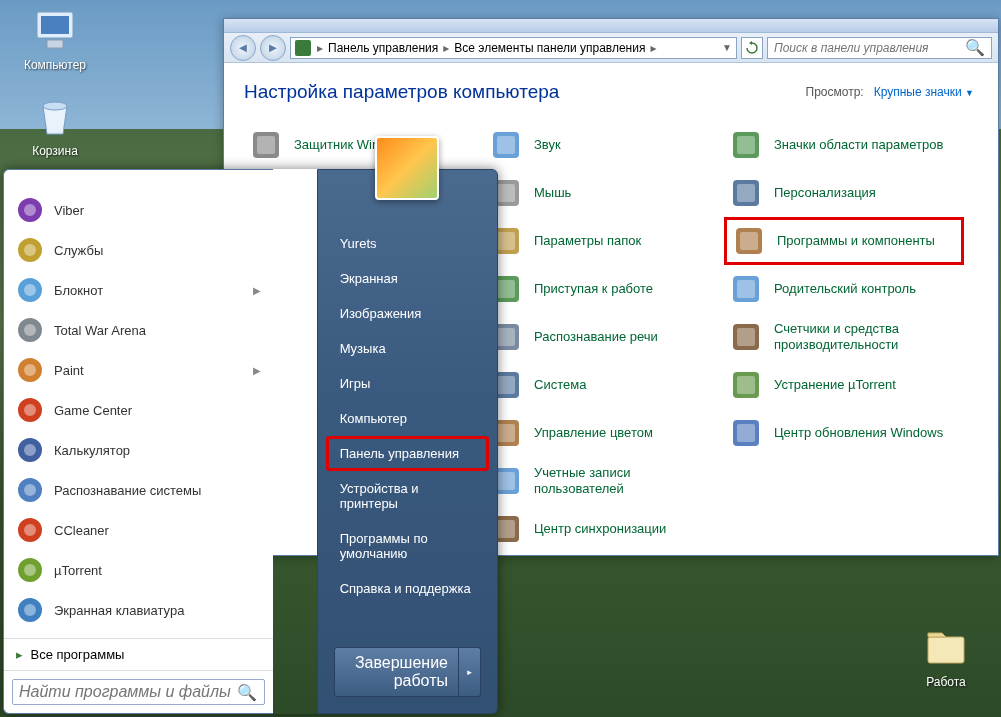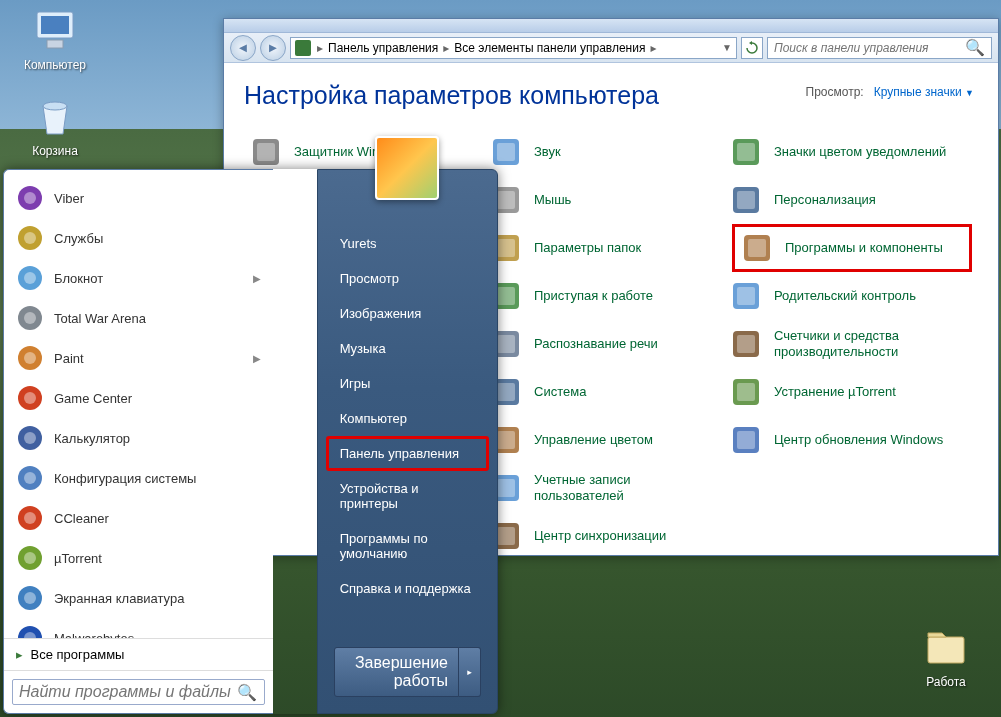--- a/index.html
+++ b/index.html
@@ -16,35 +16,35 @@
 .nav-btn { width: 26px; height: 26px; border-radius: 50%; background: radial-gradient(#f0f5fb,#b8cde3); border: 1px solid #8aa6c7; cursor: pointer; display:flex;align-items:center;justify-content:center;color:#5a7ca6;font-size:13px; }
 .addr-bar { flex: 1; height: 22px; background: #fff; border: 1px solid #8aa6c7; display: flex; align-items: center; padding: 0 4px; font-size: 12px; color: #000; }
 .addr-bar .seg { padding: 0 3px; cursor: pointer; }
 .addr-bar .sep { color: #666; padding: 0 2px; }
 .addr-cp-icon{width:16px;height:16px;margin-right:4px;background:#3a7a3a;border-radius:2px;}
 .refresh-btn{width:22px;height:22px;border:1px solid #8aa6c7;background:#fff;display:flex;align-items:center;justify-content:center;cursor:pointer;}
 .search-box { width: 225px; height: 22px; background: #fff; border: 1px solid #8aa6c7; padding: 0 6px; display: flex; align-items: center; }
 .search-box input { border: 0; outline: 0; width: 100%; font-size: 12px; color: #888; font-style: italic; }
 
 .exp-body { padding: 18px 20px; height: calc(100% - 44px); overflow: hidden; }
-.exp-heading { font-size: 25px; color: #003399; font-weight: 400; margin-bottom: 18px; }
+.exp-heading { font-size: 19px; color: #003399; font-weight: 400; margin-bottom: 18px; }
 .view-row { position: absolute; right: 24px; top: 66px; font-size: 12px; color: #555; }
 .view-row a { color: #0066cc; cursor: pointer; }
 
 .cp-grid { display: flex; flex-wrap: wrap; gap: 0; }
 .cp-col { display: flex; flex-direction: column; }
 .cp-item { display: flex; align-items: center; gap: 12px; padding: 5px 6px; cursor: pointer; width: 240px; min-height: 48px; }
 .cp-item .ic { width: 32px; height: 32px; flex: none; }
 .cp-item .lbl { color: #006633; font-size: 13px; line-height: 1.2; }
-.hl-red { border: 3px solid #e00000; margin-left: 8px; }
+.hl-red { border: 3px solid #e00000; }
 
 
 .start-menu { position: absolute; left: 3px; top: 169px; width: 495px; height: 545px; display: flex; box-shadow: 0 0 12px rgba(0,0,0,.5); border-radius: 6px; overflow: visible; }
 .sm-left { width: 297px; background: #fff; border-radius: 6px 0 0 6px; display: flex; flex-direction: column; border:1px solid #5b7ba5; border-right:0;}
-.sm-proglist { flex: 1; padding: 8px 2px; overflow: hidden; }
+.sm-proglist { flex: 1; padding: 20px 2px; overflow: hidden; }
 .sm-prog { display: flex; align-items: center; gap: 10px; padding: 6px 10px; font-size: 13px; color: #333; cursor: pointer; position: relative; }
 .sm-prog .pic { width: 28px; height: 28px; flex: none; }
 .sm-prog .arrow { position: absolute; right: 10px; color: #888; font-size: 10px; }
 .sm-allprog { border-top: 1px solid #ddd; padding: 8px 12px; display:flex;align-items:center;gap:8px;font-size:13px;cursor:pointer;}
 .sm-search { padding: 8px; border-top: 1px solid #ddd; }
 .sm-search-inner { display:flex;align-items:center;height: 26px; border: 1px solid #99aacc; background: #fff; border-radius: 2px; padding: 0 6px;}
 .sm-search-inner input { border: 0; outline: 0; flex:1; font-size: 16px; font-style: italic; color: #888; }
 .sm-right { width: 198px; background: linear-gradient(to bottom,#4b6a8f,#3a5a7f 40%,#325073); border-radius: 0 6px 6px 0; padding: 56px 8px 8px; display: flex; flex-direction: column; border:1px solid #2a4565; position:relative;margin-left:44px;}
 .sm-r-item { padding: 10px 14px; color: #fff; font-size: 13px; cursor: pointer; border-radius: 3px; }
 .sm-r-item.hl { border: 3px solid #e00000; padding: 7px 11px; }
@@ -219,21 +219,21 @@
           </div>
         </div>
         <div class="cp-col">
           <div class="cp-item">
             <div class="ic">
               <svg width="32" height="32">
                 <rect x="3" y="3" width="26" height="26" rx="4" fill="#5a9a5a"></rect>
                 <rect x="7" y="7" width="18" height="18" rx="2" fill="#ffffff" opacity=".35"></rect>
               </svg>
             </div>
-            <div class="lbl">Значки цветом уведомлений</div>
+            <div class="lbl">Значки области параметров</div>
           </div>
           <div class="cp-item">
             <div class="ic">
               <svg width="32" height="32">
                 <rect x="3" y="3" width="26" height="26" rx="4" fill="#5a7aa0"></rect>
                 <rect x="7" y="7" width="18" height="18" rx="2" fill="#ffffff" opacity=".35"></rect>
               </svg>
             </div>
             <div class="lbl">Персонализация</div>
           </div>
@@ -355,21 +355,21 @@
           </div>
           <span>Калькулятор</span>
         </div>
         <div class="sm-prog">
           <div class="pic">
             <svg width="28" height="28">
               <circle cx="14" cy="14" r="12" fill="#5080c0"></circle>
               <circle cx="14" cy="14" r="6" fill="#fff" opacity=".4"></circle>
             </svg>
           </div>
-          <span>Конфигурация системы</span>
+          <span>Распознавание системы</span>
         </div>
         <div class="sm-prog">
           <div class="pic">
             <svg width="28" height="28">
               <circle cx="14" cy="14" r="12" fill="#d04020"></circle>
               <circle cx="14" cy="14" r="6" fill="#fff" opacity=".4"></circle>
             </svg>
           </div>
           <span>CCleaner</span>
         </div>
@@ -409,21 +409,21 @@
       <div class="sm-search-inner">
         <input placeholder="Найти программы и файлы" style="">
         <span style="color:#99aacc">🔍</span>
       </div>
     </div>
   </div>
   <div class="sm-right">
     <div class="sm-avatar"></div>
     <div id="sm-right-items">
         <div class="sm-r-item">Yurets</div>
-        <div class="sm-r-item">Просмотр</div>
+        <div class="sm-r-item">Экранная</div>
         <div class="sm-r-item">Изображения</div>
         <div class="sm-r-item">Музыка</div>
         <div class="sm-r-item">Игры</div>
         <div class="sm-r-item">Компьютер</div>
         <div class="sm-r-item hl">Панель управления</div>
         <div class="sm-r-item">Устройства и принтеры</div>
         <div class="sm-r-item">Программы по умолчанию</div>
         <div class="sm-r-item">Справка и поддержка</div>
       </div>
     <div class="sm-shutdown">

